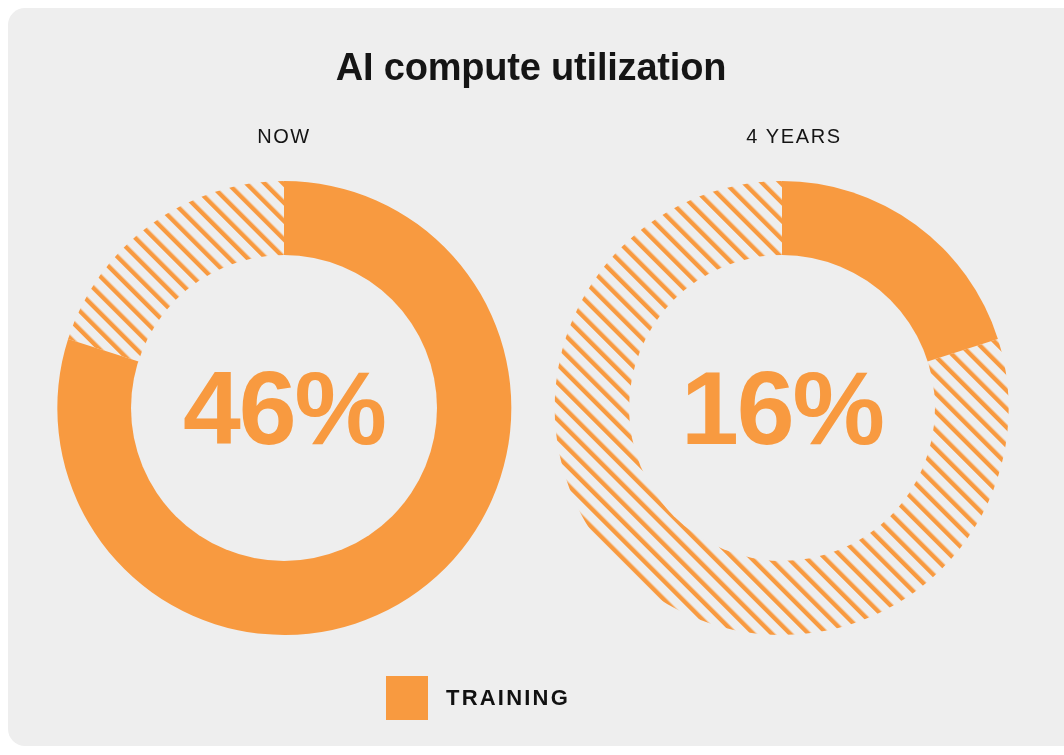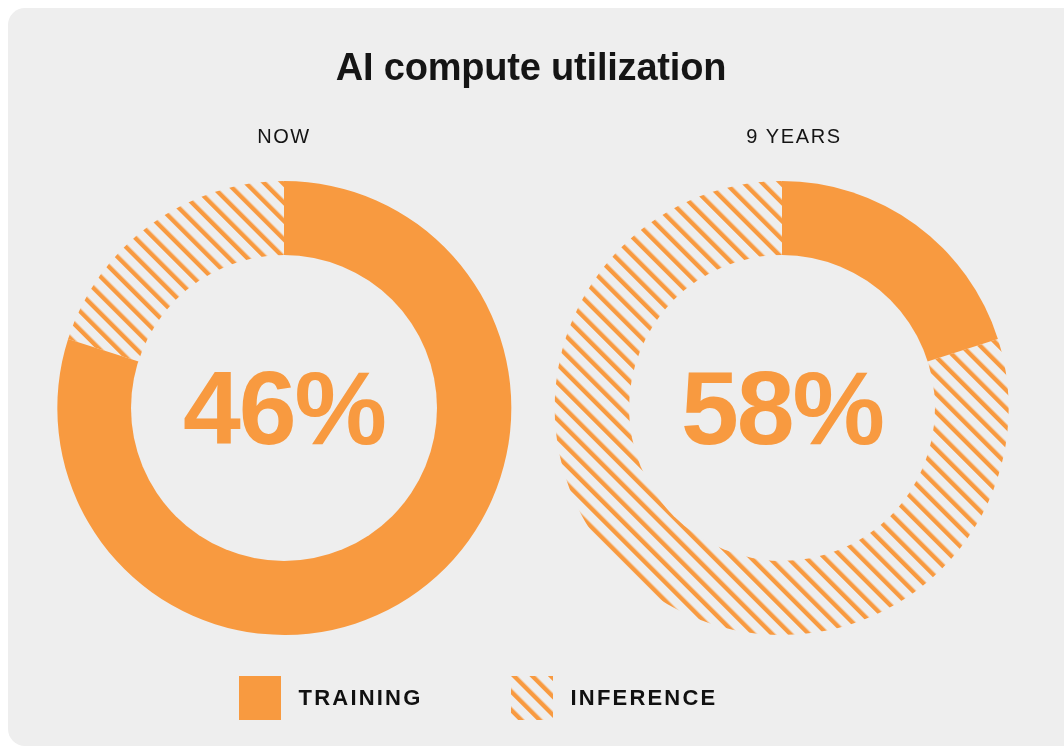--- a/index.html
+++ b/index.html
@@ -123,21 +123,21 @@
   }
 </style>
 </head>
 <body>
 
 <div id="card">
 
   <div id="chart-title">AI compute utilization</div>
 
   <div class="panel-label" id="label-now">NOW</div>
-  <div class="panel-label" id="label-three">9 YEARS</div>
+  <div class="panel-label" id="label-three">4 YEARS</div>
 
   <div class="donut-wrap" id="donut-now-wrap">
     <svg class="donut-svg" viewBox="0 0 470 470">
       <defs>
         <pattern id="hatch-now" width="13" height="13" patternUnits="userSpaceOnUse" patternTransform="rotate(-45)">
           <rect width="13" height="13" fill="#eeeeee"></rect>
           <rect width="4.4" height="13" fill="#f89a40"></rect>
         </pattern>
       </defs>
 
@@ -158,40 +158,26 @@
           <rect width="4.4" height="13" fill="#f89a40"></rect>
         </pattern>
       </defs>
 
       <path d="M 235 235 L 450.9 165.9 A 227 227 0 1 1 235 8 Z" fill="url(#hatch-three)"></path>
 
       <path d="M 235 235 L 235 8 A 227 227 0 0 1 450.9 165.9 Z" fill="#f89a40"></path>
 
       <circle cx="235" cy="235" r="153" fill="#eeeeee"></circle>
     </svg>
-    <div class="donut-center-value">58%</div>
+    <div class="donut-center-value">16%</div>
   </div>
 
   <div id="legend">
 
     <div class="legend-item">
       <span class="legend-swatch solid"></span>
       <span class="legend-label">TRAINING</span>
     </div>
 
-    <div class="legend-item">
-      <span class="legend-swatch">
-        <svg width="42" height="44" viewBox="0 0 42 44">
-          <defs>
-            <pattern id="hatch-legend" width="13" height="13" patternUnits="userSpaceOnUse" patternTransform="rotate(-45)">
-              <rect width="13" height="13" fill="#eeeeee"></rect>
-              <rect width="4.4" height="13" fill="#f89a40"></rect>
-            </pattern>
-          </defs>
-          <rect x="0" y="0" width="42" height="44" fill="url(#hatch-legend)"></rect>
-        </svg>
-      </span>
-      <span class="legend-label">INFERENCE</span>
-    </div>
 
   </div>
 
 </div>
 
 </body></html>

